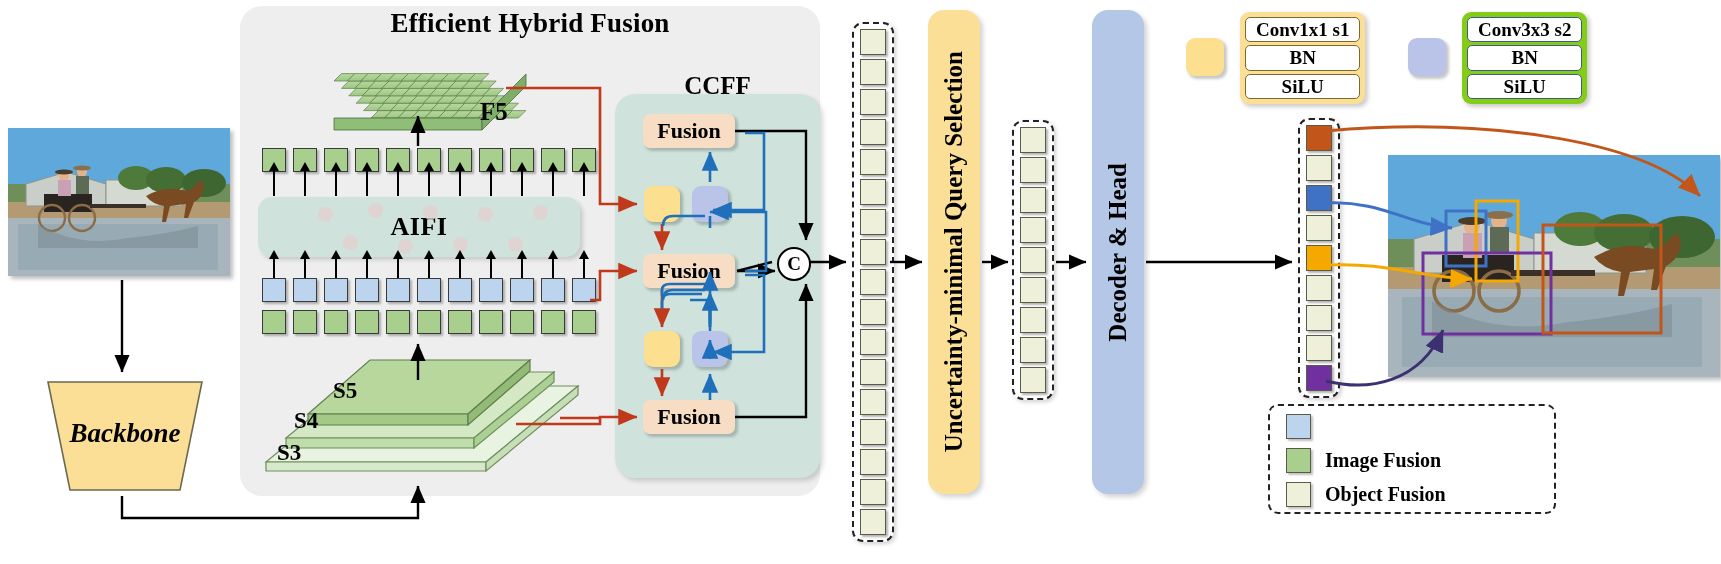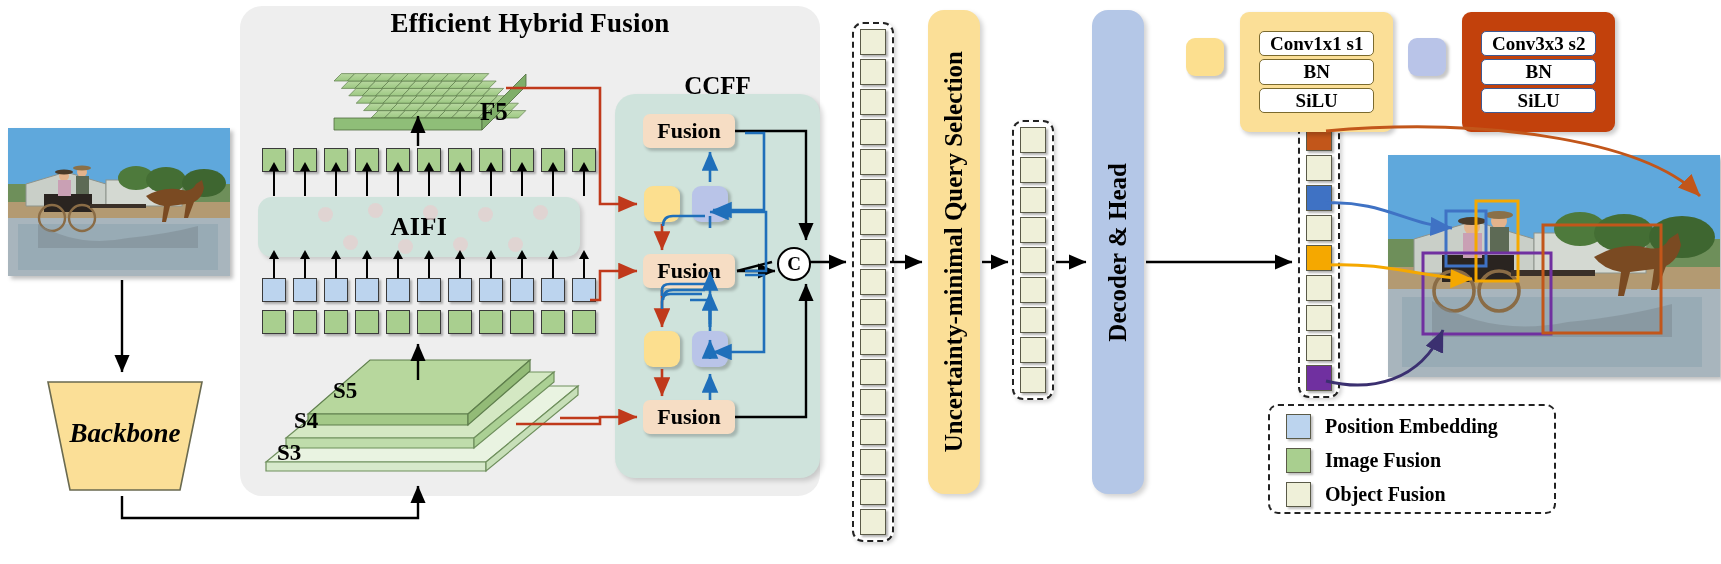--- a/index.html
+++ b/index.html
@@ -72,28 +72,28 @@
   
   .vbar{position:absolute;border-radius:16px;display:flex;
       align-items:center;justify-content:center;
       box-shadow:3px 3px 5px rgba(0,0,0,.18);}
   .vbar span{writing-mode:vertical-rl;transform:rotate(180deg);
       font-size:25px;font-weight:bold;white-space:nowrap;}
   #uqs{left:928px;top:10px;width:52px;height:484px;background:#fbdf97;}
   #dechead{left:1092px;top:10px;width:52px;height:484px;background:#b4c7e7;}
 
   
-  .convpanel{position:absolute;border-radius:9px;padding:19px;
+  .convpanel{position:absolute;border-radius:9px;padding:5px;
       display:flex;flex-direction:column;gap:3px;
       box-shadow:2.5px 2.5px 4px rgba(0,0,0,.2);}
   .convpanel .cell{background:#fff;border:1.6px solid #7b6a2e;border-radius:5px;
       font-size:19px;font-weight:bold;text-align:center;padding:1px 10px;
       line-height:1.12;}
   #convA{left:1240px;top:12px;background:#fbdf97;}
-  #convB{left:1462px;top:12px;background:#c2410c;}
+  #convB{left:1462px;top:12px;background:#84cc16;}
   #convB .cell{border-color:#3e5a94;}
 
   
   #legend{left:1268px;top:404px;width:288px;height:110px;
       border:2.2px dashed #222;border-radius:10px;background:#fff;
       padding:8px 0 0 16px;box-sizing:border-box;}
   .lgrow{display:flex;align-items:center;gap:14px;margin-bottom:9px;}
   .lgbox{width:25px;height:25px;border:1.6px solid #5a5a48;box-sizing:border-box;
       box-shadow:1.5px 1.5px 2px rgba(0,0,0,.25);}
   .lgtxt{font-size:20px;font-weight:bold;}
@@ -430,21 +430,20 @@
 <div class="cv b" style="left:1408px;top:38px;width:38px;height:38px;"></div>
 <div class="convpanel" id="convB">
   <div class="cell">Conv3x3 s2</div>
   <div class="cell">BN</div>
   <div class="cell">SiLU</div>
 </div>
 
 <div class="abs" id="legend">
     <div class="lgrow">
       <div class="lgbox" style="background: rgb(188, 212, 238);"></div>
-      <div class="lgtxt">Position Embedding</div>
     </div>
     <div class="lgrow">
       <div class="lgbox" style="background: rgb(169, 207, 143);"></div>
       <div class="lgtxt">Image Fusion</div>
     </div>
     <div class="lgrow">
       <div class="lgbox" style="background: rgb(239, 240, 217);"></div>
       <div class="lgtxt">Object Fusion</div>
     </div>
   </div>

